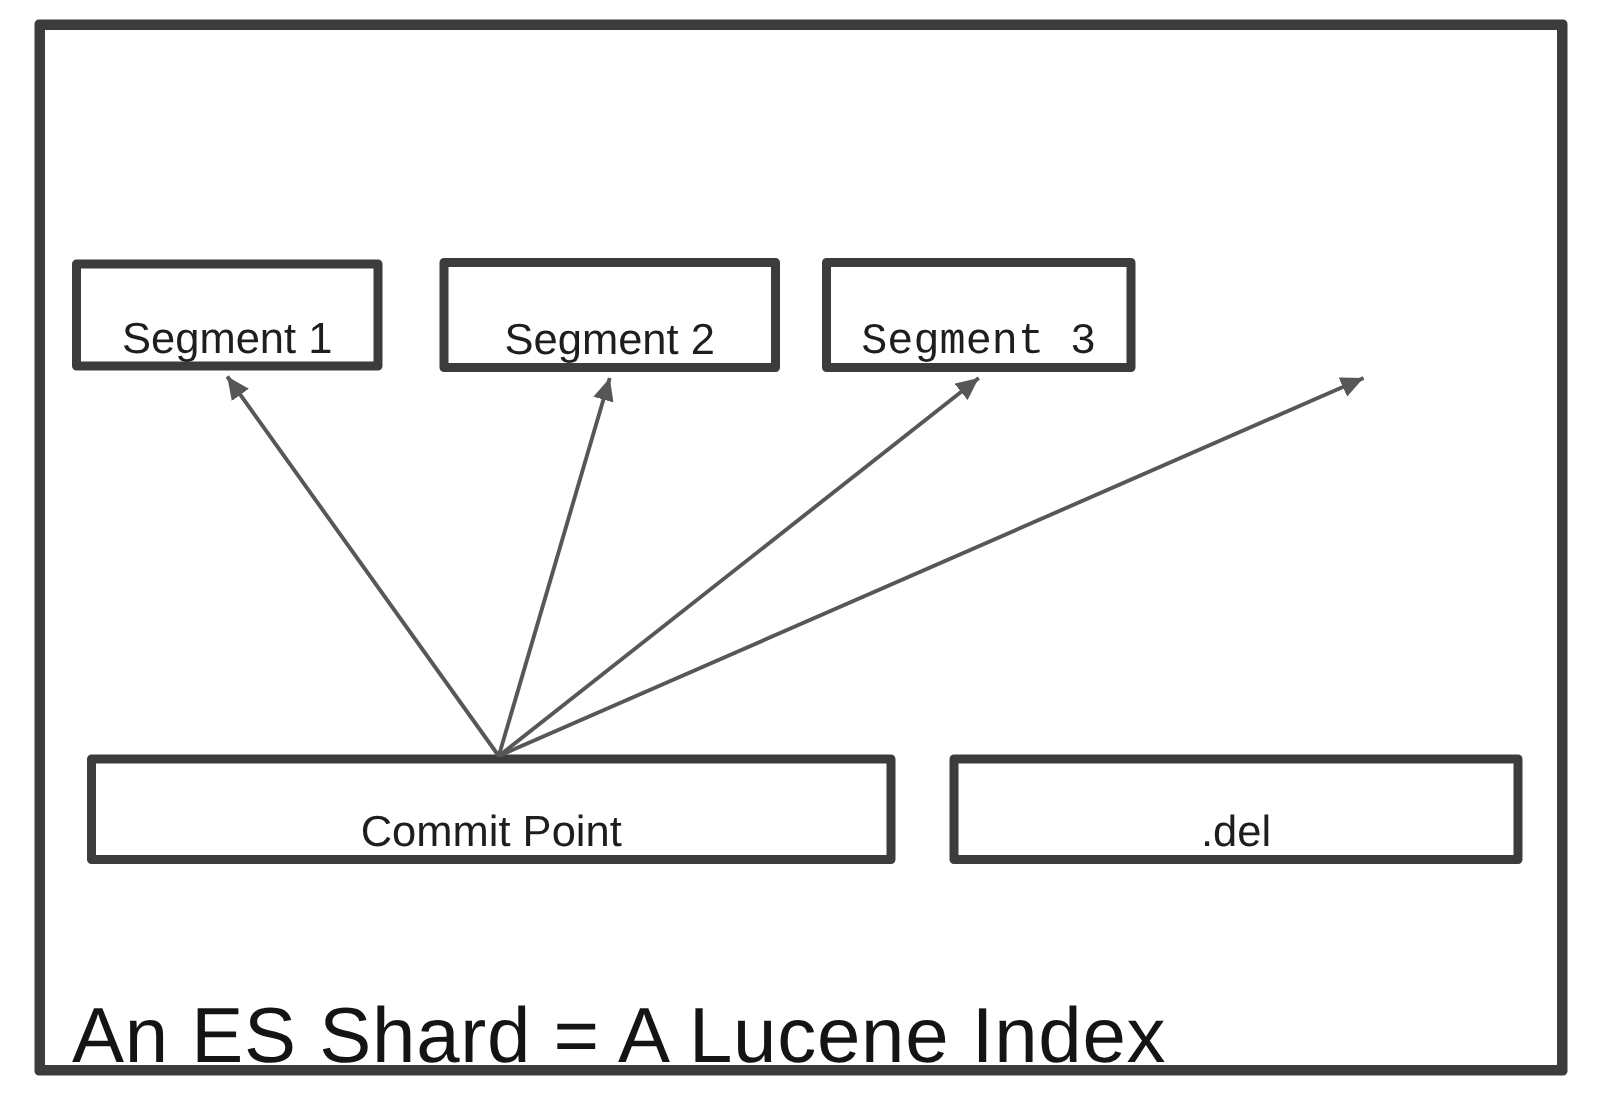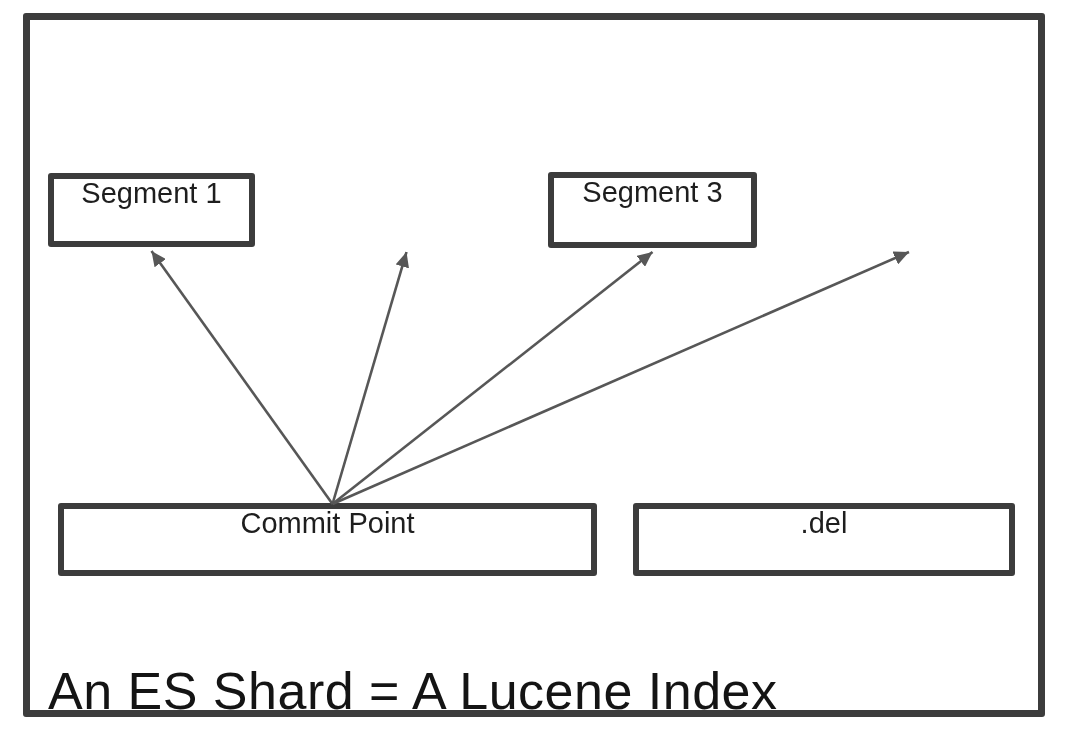--- a/index.html
+++ b/index.html
@@ -27,30 +27,30 @@
     border: 7px solid var(--border-color);
     border-radius: 3px;
     background: var(--bg-color);
   }
   .node {
     position: absolute;
     border: 6px solid var(--border-color);
     border-radius: 3px;
     background: var(--bg-color);
     display: flex;
-    align-items: flex-start;
+    align-items: flex-end;
     justify-content: center;
     color: var(--text-color);
     font-size: 29px;
     line-height: 1;
     white-space: nowrap;
   }
   .seg1   { left: 48px;  top: 173px; width: 207px; height: 74px; }
   .seg2   { left: 293px; top: 172px; width: 227px; height: 76px; }
-  .seg3   { left: 548px; top: 172px; width: 209px; height: 76px; }
+  .seg3   { left: 548px; top: 172px; width: 209px; height: 76px; font-family: Liberation Mono, monospace; }
   .seg4   { left: 803px; top: 173px; width: 212px; height: 75px; }
   .commit { left: 58px;  top: 503px; width: 539px; height: 73px; }
   .del    { left: 633px; top: 503px; width: 382px; height: 73px; }
   .caption {
     position: absolute;
     left: 48px; top: 661px;
     font-size: 52px;
     color: #141414;
     letter-spacing: 0.5px;
     white-space: nowrap;
@@ -66,20 +66,23 @@
 <body>
 
 <div class="canvas">
 
   <div class="outer-frame"></div>
 
   <div class="node seg1">
     <span>Segment 1</span>
   </div>
 
+  <div class="node seg2">
+    <span>Segment 2</span>
+  </div>
 
   <div class="node seg3">
     <span>Segment 3</span>
   </div>
 
 
   <div class="node commit">
     <span>Commit Point</span>
   </div>
 

